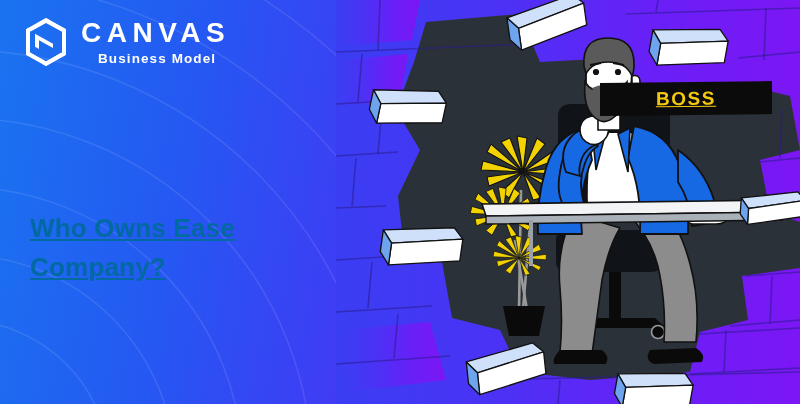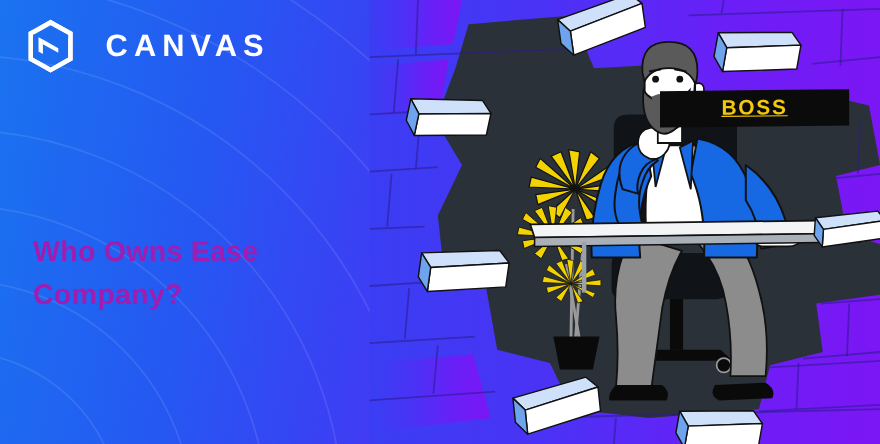--- a/index.html
+++ b/index.html
@@ -12,35 +12,36 @@
     position:absolute;inset:0;
     background:linear-gradient(100deg,#1a73f0 0%,#2558f2 24%,#3a41f4 42%,#5a2af6 62%,#6c20f8 76%,#7a18f5 100%);
   }
   .rings{position:absolute;left:0;top:0;width:460px;height:404px;overflow:hidden;}
   .rings svg{position:absolute;left:0;top:0;}
   
   .wall{position:absolute;inset:0;}
   .wall svg{position:absolute;left:0;top:0;}
   
   .logo{
-    position:absolute;left:22px;top:16px;display:flex;align-items:center;gap:26px;
+    position:absolute;left:22px;top:16px;display:flex;align-items:center;gap:11px;
   }
   .logo-mark{width:48px;height:52px;flex:0 0 auto;}
   .logo-text{display:flex;flex-direction:column;line-height:1;}
   .logo-name{
     color:#ffffff;font-size:28px;font-weight:bold;letter-spacing:5.5px;
   }
   .logo-sub{
     color:#ffffff;font-size:13.5px;font-weight:bold;letter-spacing:1.1px;
     margin-top:5px;text-align:center;padding-left:3px;
   }
   .headline{
     position:absolute;left:30px;top:192px;width:300px;
-    color:#a21caf;font-size:26px;font-weight:bold;line-height:1.48;
+    color:#0369a1;font-size:26px;font-weight:bold;line-height:1.48;
     letter-spacing:0.2px;
+    text-decoration:underline;
   }
   .boss-sign{
     position:absolute;left:600px;top:82px;width:172px;height:33px;
     background:#0b0b0b;display:flex;align-items:center;justify-content:center;
     transform:skewY(-0.6deg);
   }
   .boss-sign span{
     color:#f2c90f;font-size:19px;font-weight:bold;letter-spacing:1.6px;text-decoration:underline;
   }
 </style>
@@ -313,18 +314,19 @@
           <path d="M24 50 L4 38.8 L4 34.2 L24 45.4 L39.5 36.6 L39.5 41.2 Z"></path>
           <path d="M4 38.8 L4 13.2 L8 11 L8 36.6 L24 45.4 L20 47.6 Z"></path>
           <path d="M4 13.2 L24 2 L28 4.2 L8 15.4 L8 32.6 L4 34.8 Z"></path>
           <path d="M17 20 L31 27.8 L31 32 L17 24.2 Z"></path>
           <path d="M17 20 L17 33 L13 30.8 L13 17.8 Z"></path>
         </g>
       </svg>
     </span>
     <span class="logo-text">
       <span class="logo-name">CANVAS</span>
+      <span class="logo-sub">Business Model</span>
     </span>
   </div>
 
   <h1 class="headline">Who Owns Ease Company?</h1>
 
 </div>
 
 </body></html>

